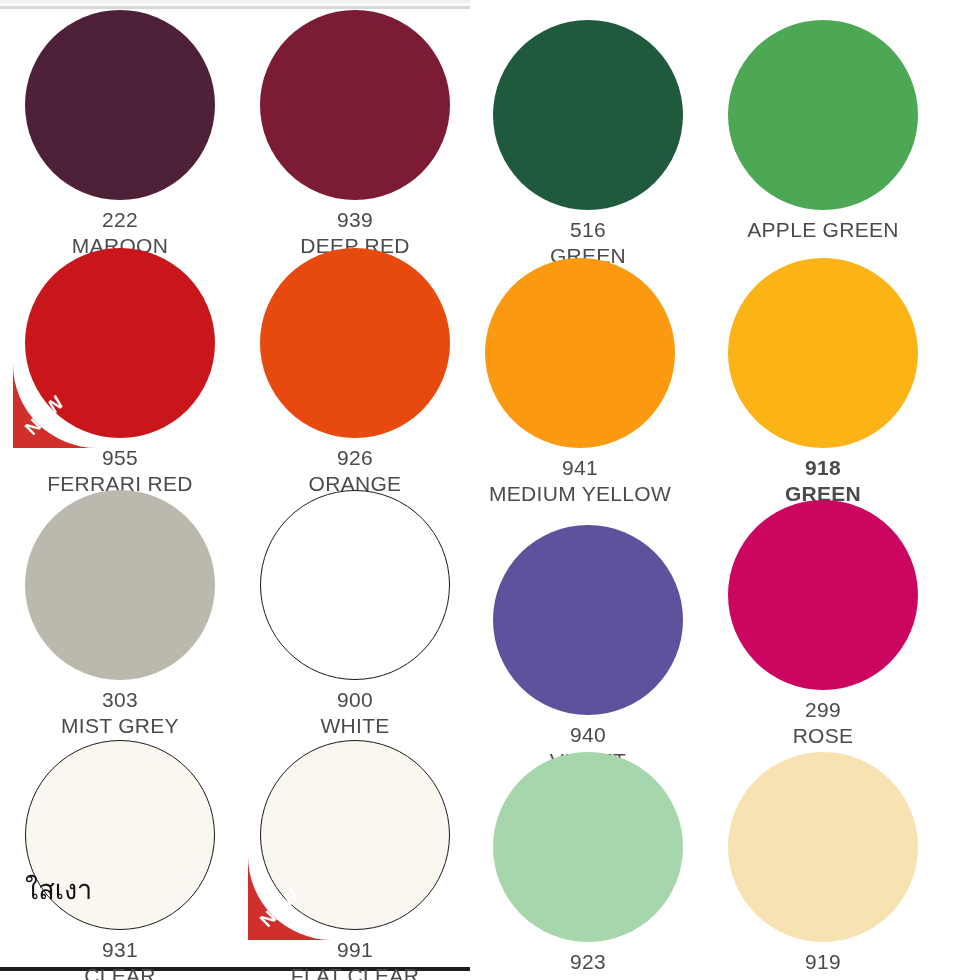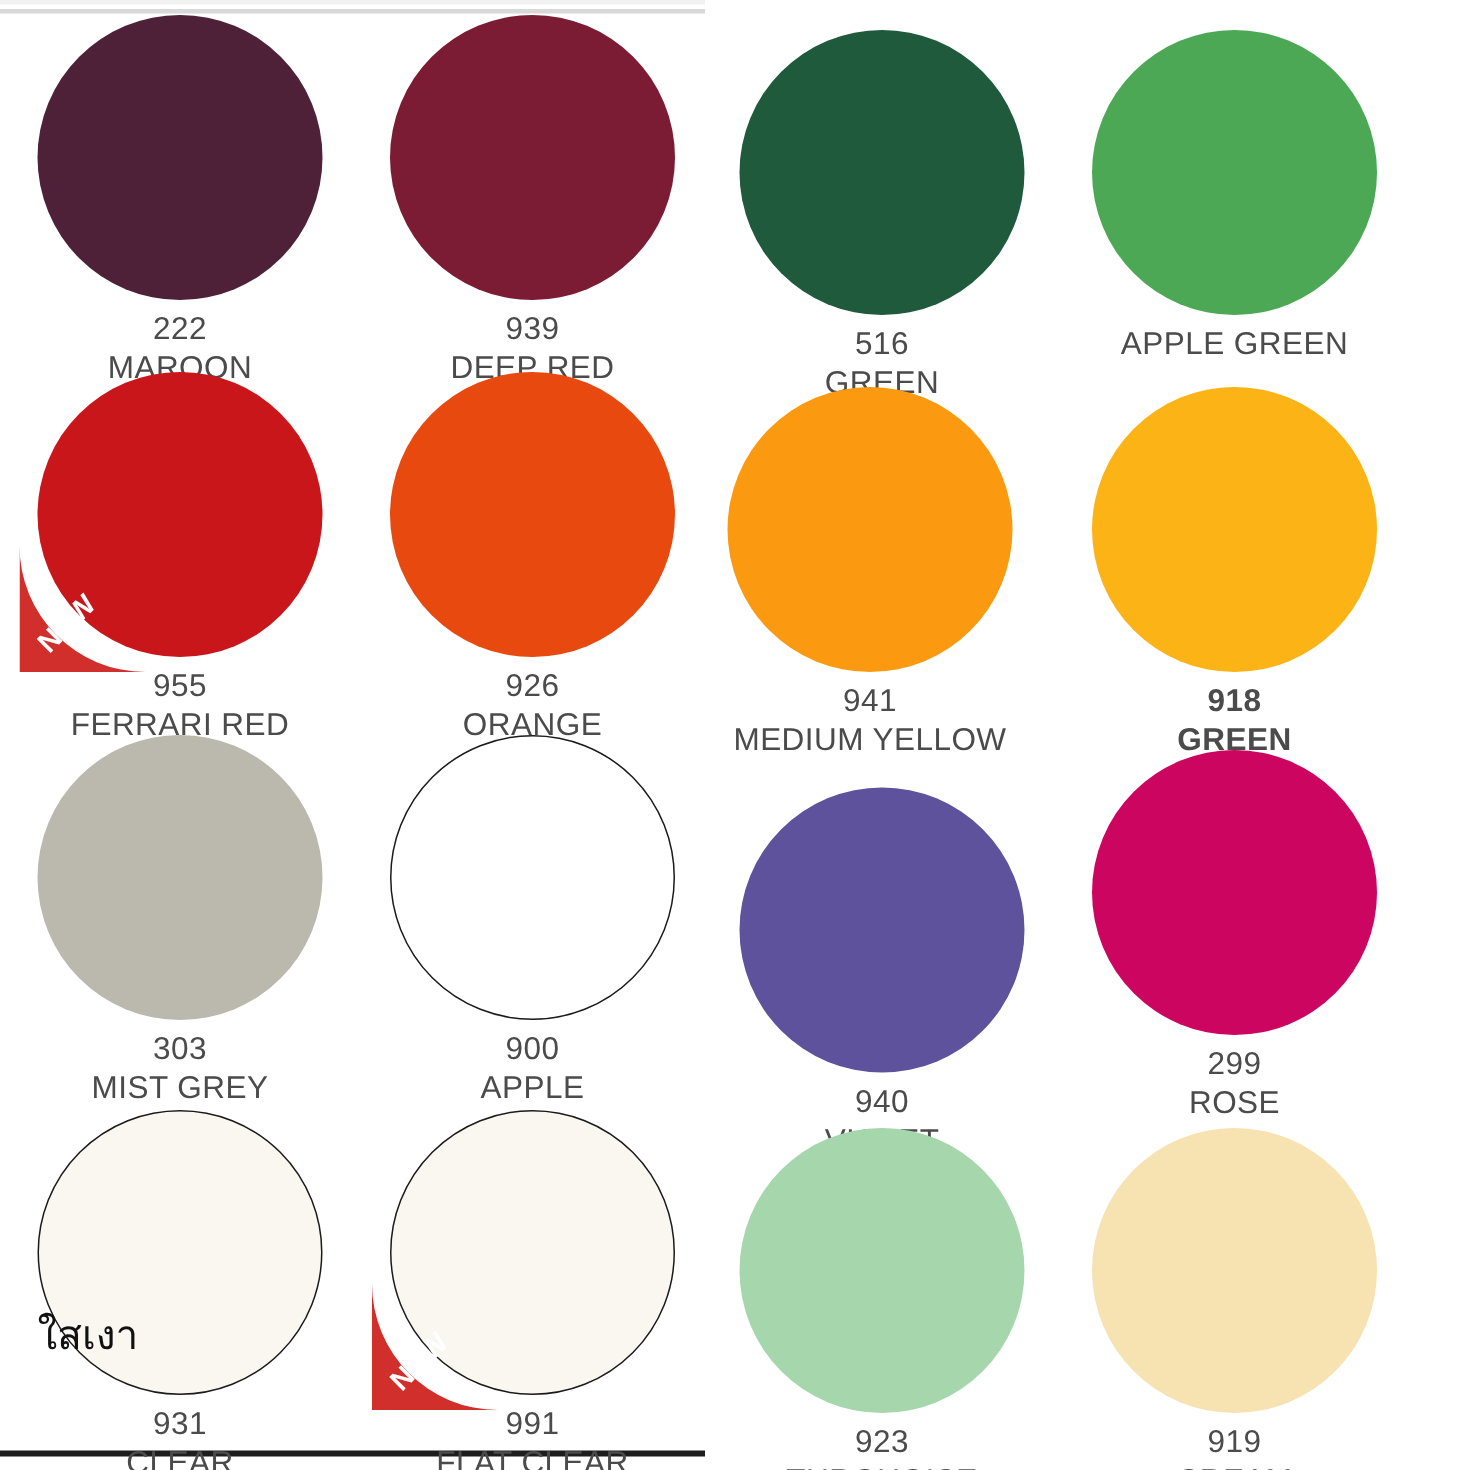--- a/index.html
+++ b/index.html
@@ -188,21 +188,21 @@
         <div class="code">303</div>
         <div class="name">MIST GREY</div>
       </div>
     </div>
     <div class="cell" style="left: 235px; top: 490px;">
       <div class="disc-wrap">
         <div class="disc outlined" title="WHITE" style="background: rgb(255, 255, 255);"></div>
       </div>
       <div class="caption">
         <div class="code">900</div>
-        <div class="name">APPLE</div>
+        <div class="name">WHITE</div>
       </div>
     </div>
     <div class="cell" style="left: 468px; top: 525px;">
       <div class="disc-wrap">
         <div class="disc" title="VIOLET" style="background: rgb(93, 82, 155);"></div>
       </div>
       <div class="caption">
         <div class="code">940</div>
         <div class="name">VIOLET</div>
       </div>

